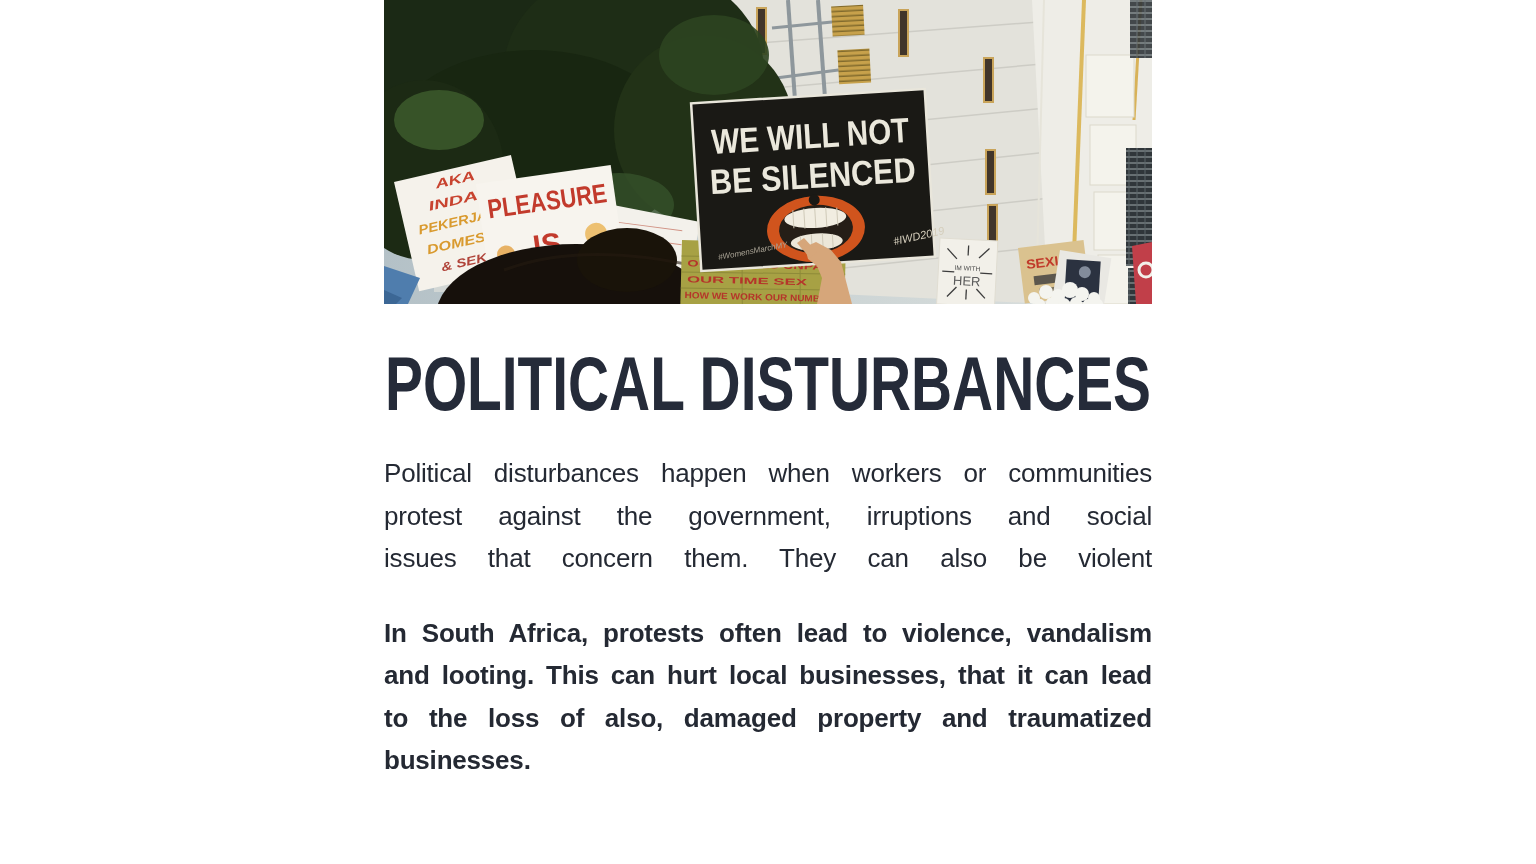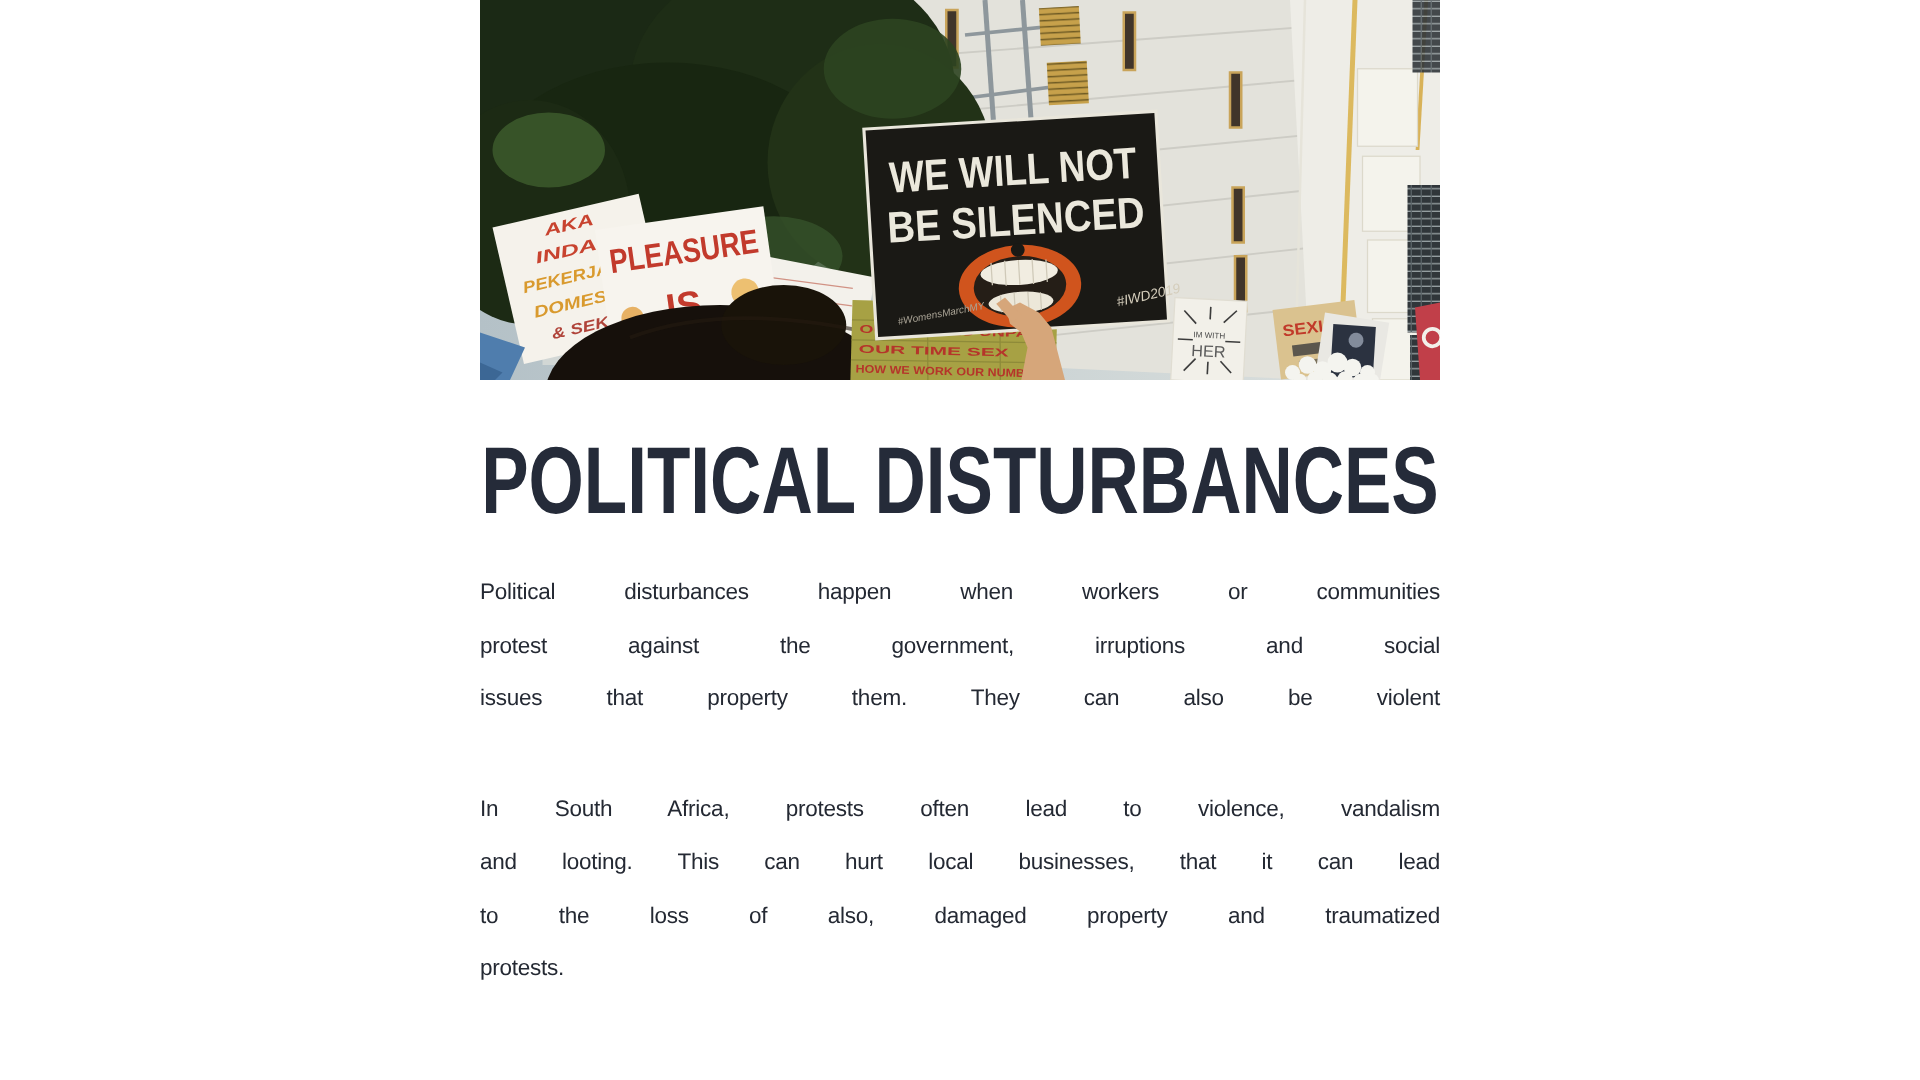--- a/index.html
+++ b/index.html
@@ -4,22 +4,22 @@
 <style>
   html,body{margin:0;padding:0;background:#ffffff;}
   .canvas{
     position:relative;width:1536px;height:864px;background:#ffffff;overflow:hidden;
     font-family:"Liberation Sans",sans-serif;
   }
   .content{position:absolute;left:384px;top:0;width:768px;}
   .photo-svg{display:block;width:768px;height:304px;}
   .title-svg{display:block;margin-top:44px;width:768px;height:74px;}
   .body-copy{margin-top:30px;color:#242933;}
-  .para{font-size:18px;line-height:42.5px;letter-spacing:-0.2px;color:#242933;}
-  .para + .para{margin-top:46px;}
+  .para{font-size:26px;line-height:42.5px;letter-spacing:-0.2px;color:#242933;}
+  .para + .para{margin-top:32px;font-weight:bold;}
   .para .line{text-align:justify;text-align-last:justify;text-justify:inter-word;white-space:normal;}
   .para .line.last{text-align-last:left;}
 </style>
 </head>
 <body>
 
 <div class="canvas">
   <div class="content">
 
     <svg class="photo-svg" viewBox="0 0 768 304" font-family="Liberation Sans, sans-serif">
@@ -264,24 +264,24 @@
     </svg>
 
     <svg class="title-svg" viewBox="0 0 768 74">
       <text x="1" y="62" font-size="76" font-weight="700" fill="#252b39" textLength="766" lengthAdjust="spacingAndGlyphs" font-family="Liberation Sans, sans-serif">POLITICAL DISTURBANCES</text>
     </svg>
 
     <div class="body-copy">
       <div class="para">
         <div class="line">Political disturbances happen when workers or communities</div>
         <div class="line">protest against the government, irruptions and social</div>
-        <div class="line">issues that property them. They can also be violent</div>
+        <div class="line">issues that concern them. They can also be violent</div>
       </div>
       <div class="para">
         <div class="line">In South Africa, protests often lead to violence, vandalism</div>
         <div class="line">and looting. This can hurt local businesses, that it can lead</div>
         <div class="line">to the loss of also, damaged property and traumatized</div>
-        <div class="line last">protests.</div>
+        <div class="line last">businesses.</div>
       </div>
     </div>
 
   </div>
 </div>
 
 </body></html>

